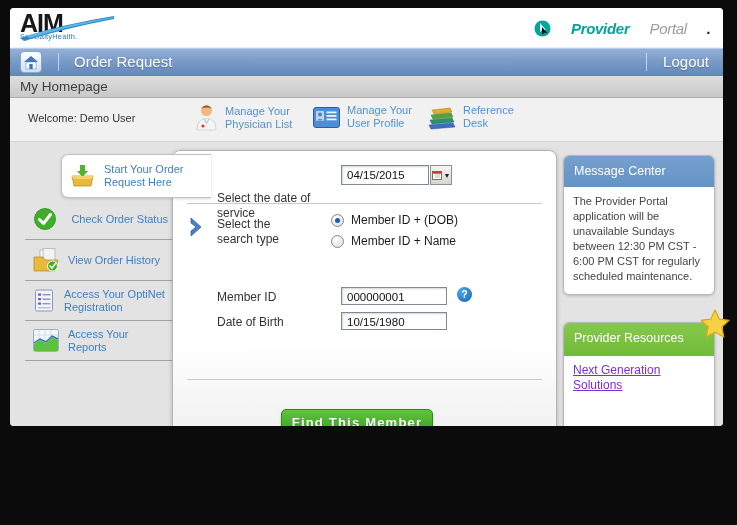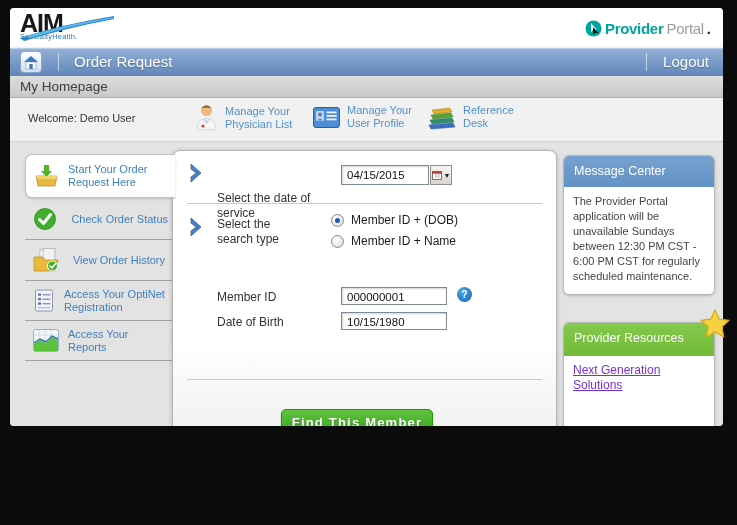--- a/index.html
+++ b/index.html
@@ -9,21 +9,21 @@
 
   .window { position:absolute; left:10px; top:8px; width:713px; height:418px; background:#e3e3e3; border-radius:4px; overflow:hidden; }
 
   
   .topbar { position:absolute; left:0; top:0; width:713px; height:40px; background:#ffffff; }
   .aim-logo { position:absolute; left:10px; top:2px; width:110px; height:38px; }
   .aim-text { font-size:25px; font-weight:800; letter-spacing:-1px; color:#17181a; line-height:26px; }
   .aim-sub { font-size:7.5px; color:#2d7cb6; letter-spacing:.2px; margin-top:-4px; }
   .aim-swoosh { position:absolute; left:-2px; top:5px; pointer-events:none; }
 
-  .portal-logo { position:absolute; right:12px; top:11px; height:18px; display:flex; align-items:center; gap:3px; }
+  .portal-logo { position:absolute; right:12px; top:11px; height:18px; display:flex; align-items:center; gap:20px;font-style:italic; }
   .pp-provider { color:#00a59c; font-weight:bold; font-size:15px; letter-spacing:-.3px; }
   .pp-portal { color:#9c9c9b; font-size:15px; letter-spacing:-.3px; }
   .pp-dot { color:#222; font-weight:bold; font-size:15px; }
 
   
   .navbar { position:absolute; left:0; top:40px; width:713px; height:28px;
     background:linear-gradient(180deg,#95b1d7 0%,#7b9cc9 45%,#6187ba 100%);
     box-shadow:inset 0 1px 0 rgba(255,255,255,.35), 0 1px 3px rgba(0,0,0,.35); }
   .home-btn { position:absolute; left:10px; top:3px; width:22px; height:22px; border-radius:4px;
     background:linear-gradient(180deg,#fdfeff,#cfe0f0); border:1px solid #88a7cc;
@@ -43,21 +43,21 @@
   .qlink { position:absolute; top:6px; display:flex; align-items:center; gap:7px; cursor:pointer; }
   .qlink .ql-label { font-size:11px; line-height:13px; color:#5391cf; width:75px; }
 
   
   .content { position:absolute; left:0; top:134px; width:713px; height:363px; background:#e3e3e3; }
 
   
   .tab { position:absolute; left:15px; width:147px; display:flex; align-items:center; gap:9px; padding-left:8px; cursor:pointer; }
   .tab .tab-label { font-size:11px; line-height:13px; color:#3f7fc1; width:102px; }
   .tab-sep { border-bottom:1px solid #a2a2a2; }
-  .tab-active { background:#fff; border:1px solid #c2c2c2; border-right:none; border-radius:7px 0 0 7px; width:150px; z-index:3; box-shadow:0 1px 3px rgba(0,0,0,.15); }
+  .tab-active { background:#fff; border:1px solid #c2c2c2; border-right:none; border-radius:7px 0 0 7px; width:150px; z-index:3; box-shadow:0 1px 3px rgba(0,0,0,.15);margin-left:36px; }
 
   
   .panel { position:absolute; left:162px; top:8px; width:385px; height:312px;
     background:linear-gradient(180deg,#ffffff 62%,#ececec 100%);
     border:1px solid #b5b5b5; border-radius:8px; box-shadow:0 1px 4px rgba(0,0,0,.22); z-index:2; }
   .chevron { position:absolute; left:14px; width:20px; height:20px; }
   .prompt { position:absolute; left:44px; font-size:12px; line-height:15px; color:#333; }
   .pdivider { position:absolute; left:14px; right:14px; height:1px; background:#c9c9c9; }
 
   .textbox { background:#fff; border:1px solid #7f8a99; box-shadow:inset 1px 1px 2px rgba(0,0,0,.18); font-size:11.5px; color:#111; padding:3px 4px 0 5px; }
@@ -193,21 +193,21 @@
     </div>
 
     <div class="tab tab-sep" style="top:57px; height:41px;text-align:right;">
       <svg width="24" height="24">
         <circle cx="12" cy="12" r="10.5" fill="#3fae2a" stroke="#2c8a17" stroke-width="0.8"></circle>
         <path d="M6.5,12.5 L10.5,16.5 L17.5,7.5" fill="none" stroke="#ffffff" stroke-width="3" stroke-linecap="round" stroke-linejoin="round"></path>
       </svg>
       <span class="tab-label">Check Order Status</span>
     </div>
 
-    <div class="tab tab-sep" style="top:98px; height:41px;text-align:center;">
+    <div class="tab tab-sep" style="top:98px; height:41px;">
       <svg width="26" height="24">
         <rect x="7" y="2" width="12" height="12" fill="#fbfbfb" stroke="#aaa" stroke-width="0.7"></rect>
         <rect x="10" y="0.5" width="12" height="12" fill="#f2f2f2" stroke="#aaa" stroke-width="0.7"></rect>
         <polygon points="1,9 10,9 12,12 25,12 22,23 1,23" fill="#e8b93c" stroke="#b3881f" stroke-width="0.7"></polygon>
         <circle cx="19.5" cy="18" r="5" fill="#3fae2a" stroke="#ffffff" stroke-width="1"></circle>
         <path d="M17,18 L19,20 L22.3,15.8" fill="none" stroke="#ffffff" stroke-width="1.6" stroke-linecap="round"></path>
       </svg>
       <span class="tab-label">View Order History</span>
     </div>
 

